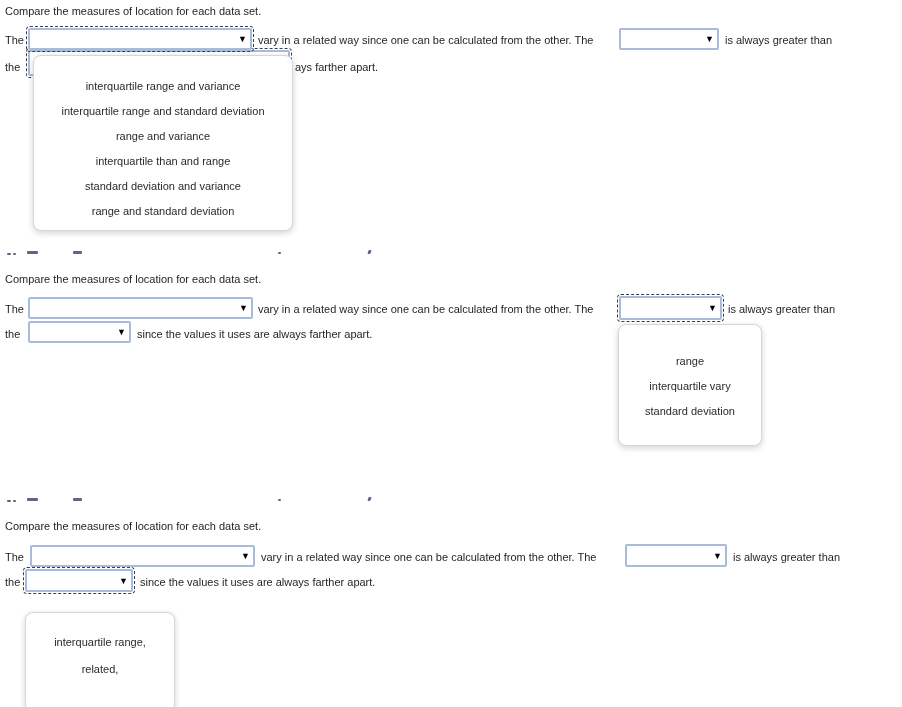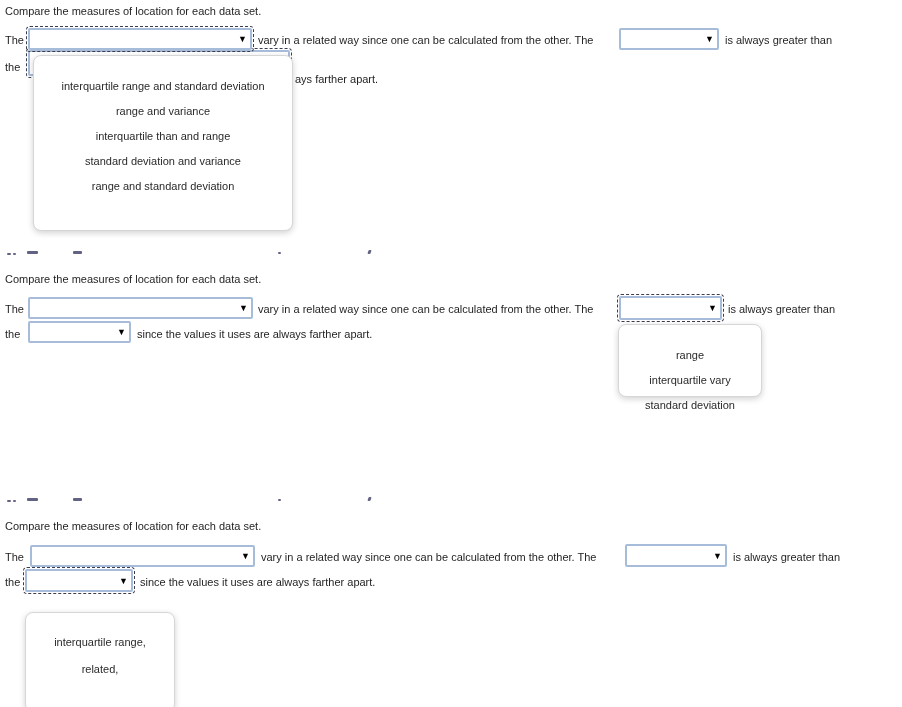--- a/index.html
+++ b/index.html
@@ -38,23 +38,24 @@
   <span class="arr">▼</span>
 </div>
 <span class="txt" style="left:258px;top:33px;">vary in a related way since one can be calculated from the other. The</span>
 <div class="sel" style="left:619px;top:28px;width:100px;height:22px;">
   <span class="arr">▼</span>
 </div>
 <span class="txt" style="left:725px;top:33px;">is always greater than</span>
 
 <span class="txt" style="left:5px;top:60px;">the</span>
 <div class="sel focus" style="left:28px;top:50px;width:262px;height:26px;z-index:0;"></div>
-<span class="txt" style="left:295px;top:72px;">ays farther apart.</span>
+<span class="txt" style="left:295px;top:60px;">ays farther apart.</span>
 
 <div class="panel" style="left:33px;top:55px;width:260px;height:176px;padding-top:18px;line-height:25px;">
+  <div class="opt">interquartile range and variance</div>
   <div class="opt">interquartile range and standard deviation</div>
   <div class="opt">range and variance</div>
   <div class="opt">interquartile than and range</div>
   <div class="opt">standard deviation and variance</div>
   <div class="opt">range and standard deviation</div>
 </div>
 
 <div class="fragline" style="left:0;top:249px;">
   <div class="mark" style="left:7px;top:4px;width:4px;height:2px;"></div>
   <div class="mark" style="left:13px;top:4px;width:3px;height:2px;"></div>
@@ -75,21 +76,21 @@
   <span class="arr">▼</span>
 </div>
 <span class="txt" style="left:728px;top:302px;">is always greater than</span>
 
 <span class="txt" style="left:5px;top:327px;">the</span>
 <div class="sel" style="left:28px;top:321px;width:103px;height:22px;">
   <span class="arr">▼</span>
 </div>
 <span class="txt" style="left:137px;top:327px;">since the values it uses are always farther apart.</span>
 
-<div class="panel" style="left:618px;top:324px;width:144px;height:73px;padding-top:18px;line-height:25px;">
+<div class="panel" style="left:618px;top:324px;width:144px;height:122px;padding-top:24px;line-height:25px;">
   <div class="opt">range</div>
   <div class="opt">interquartile vary</div>
   <div class="opt">standard deviation</div>
 </div>
 
 <div class="fragline" style="left:0;top:496px;">
   <div class="mark" style="left:7px;top:4px;width:4px;height:2px;"></div>
   <div class="mark" style="left:13px;top:4px;width:3px;height:2px;"></div>
   <div class="mark" style="left:27px;top:2px;width:11px;height:3px;"></div>
   <div class="mark" style="left:73px;top:2px;width:9px;height:3px;"></div>

